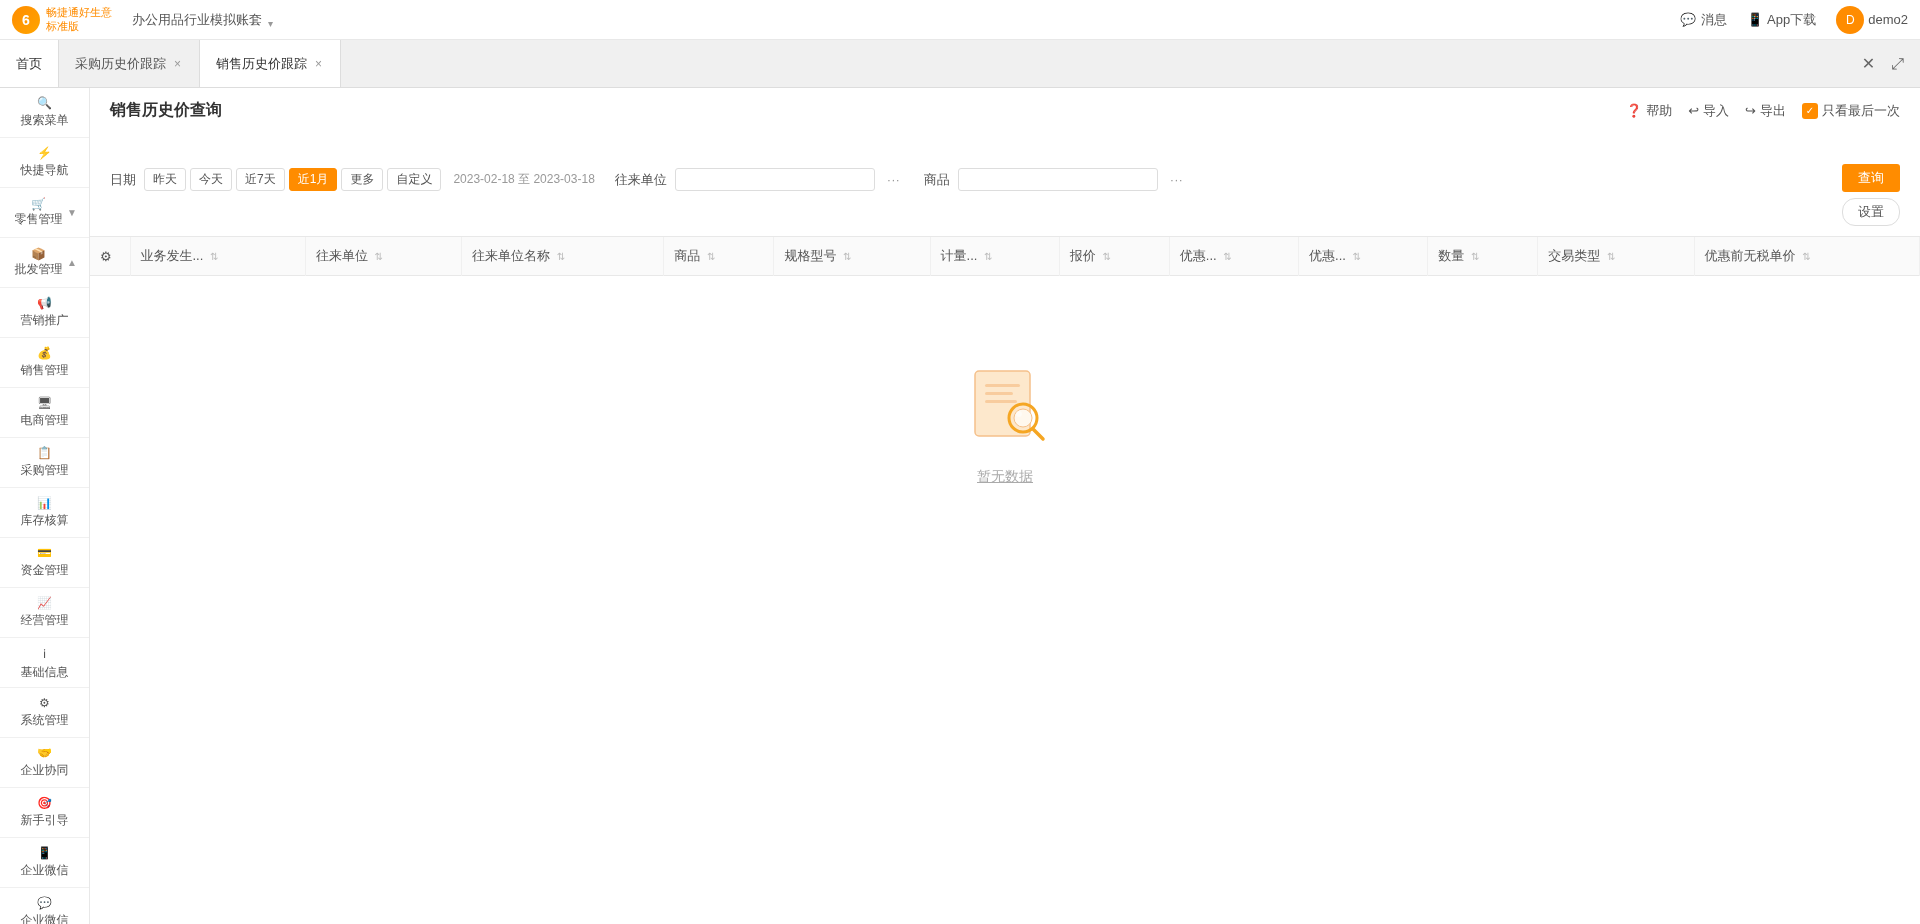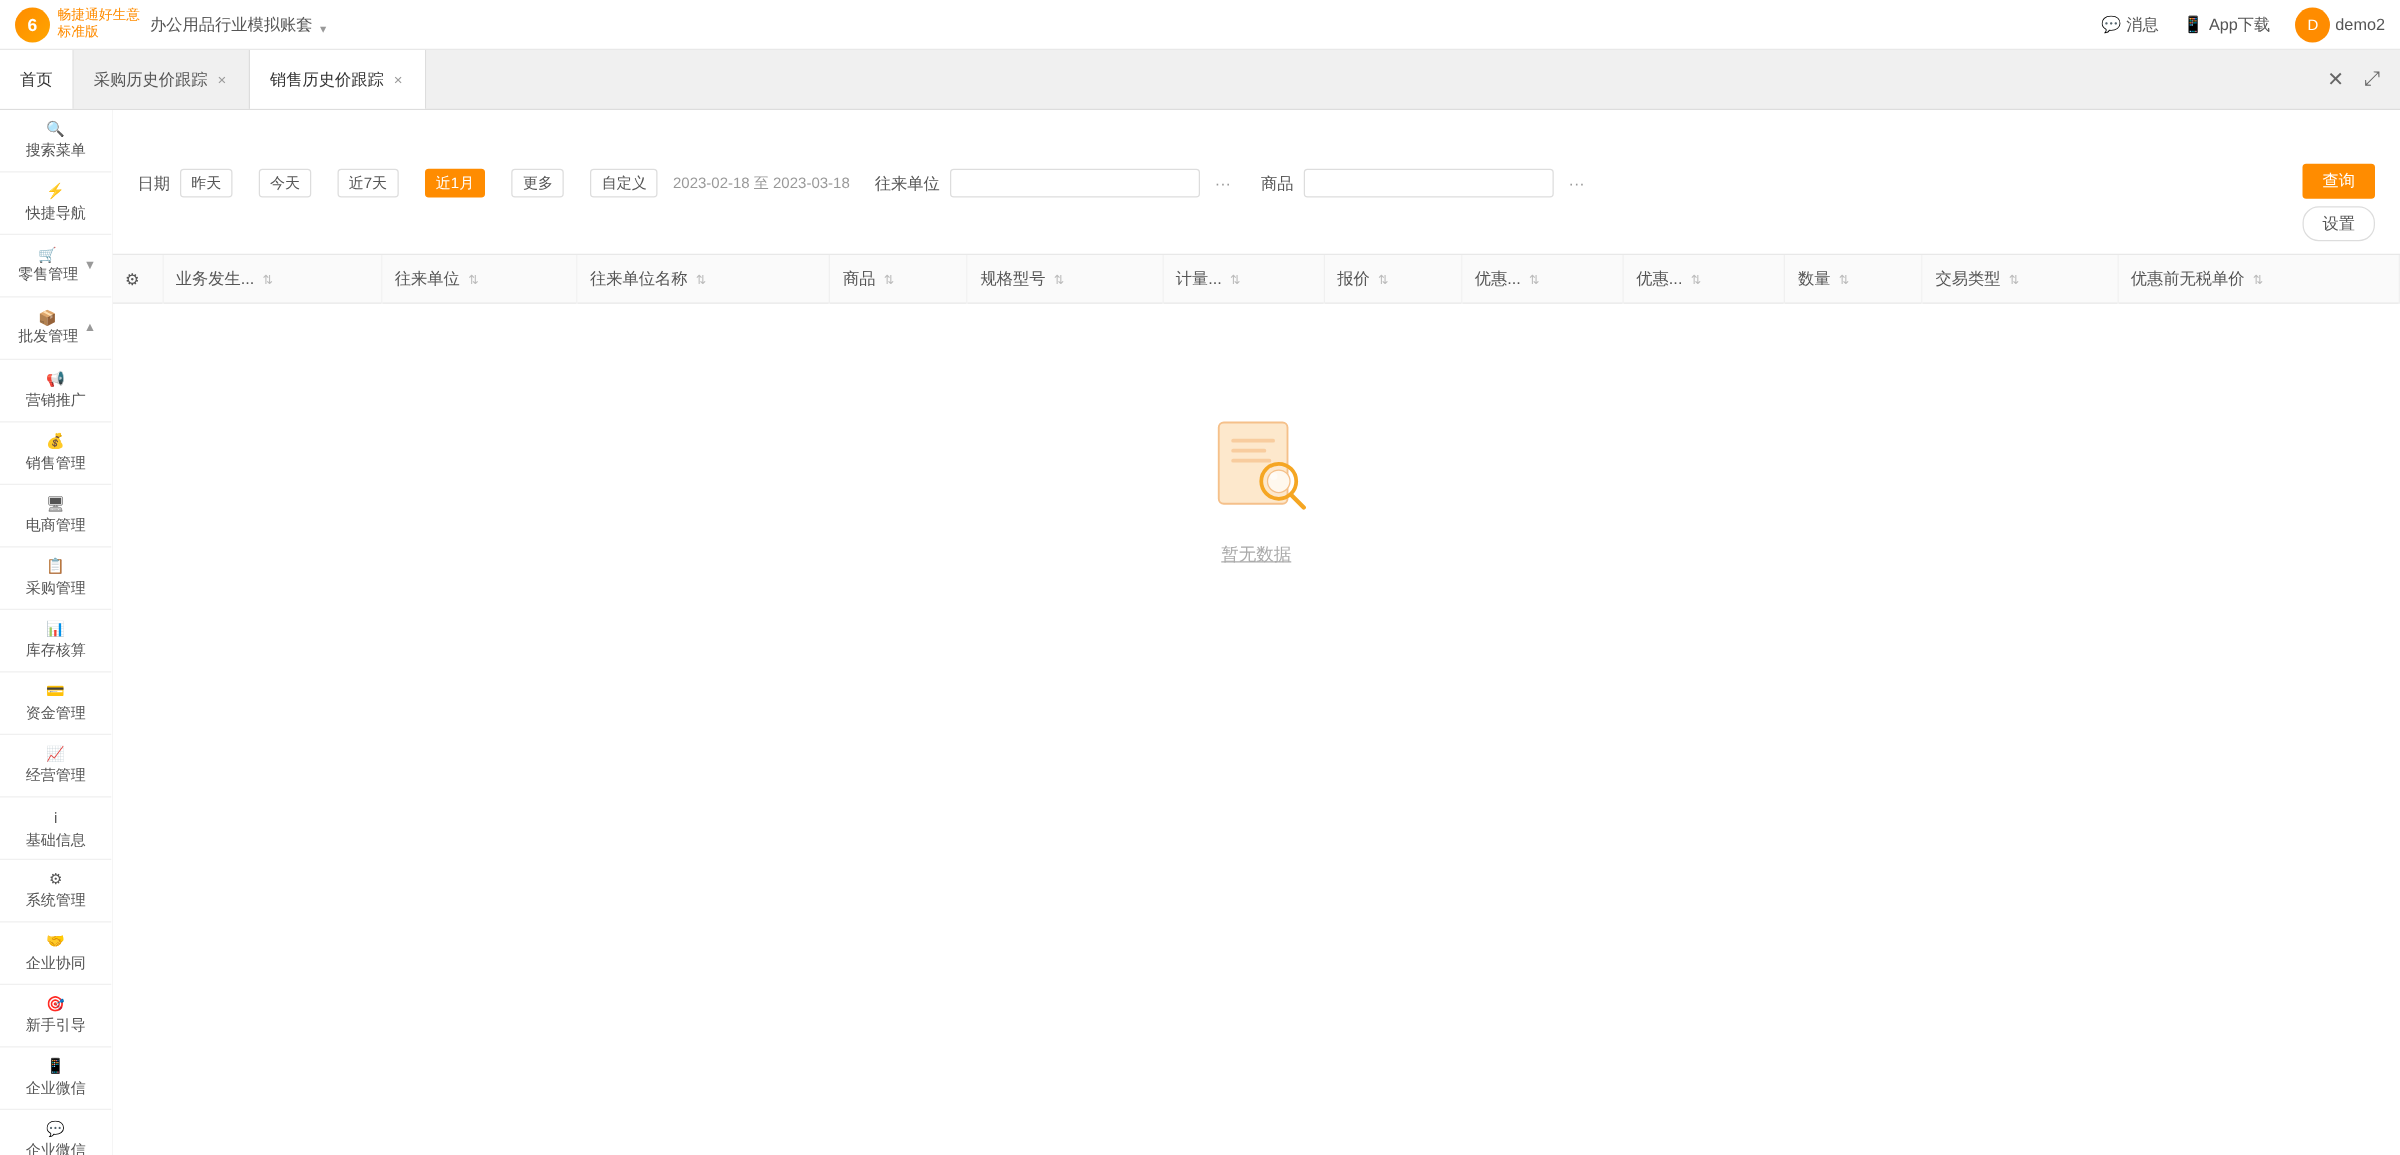--- a/index.html
+++ b/index.html
@@ -40,20 +40,21 @@
     }
     .logo-text {
       font-size: 11px;
       color: #ff8c00;
       line-height: 1.2;
     }
     .app-title-bar {
       display: flex;
       align-items: flex-end;
       gap: 6px;
+      margin-left: 12px;
     }
     .app-title-text {
       font-size: 13px;
       color: #555;
     }
     .dropdown-icon {
       color: #999;
       font-size: 10px;
     }
     .top-header-right {
@@ -255,21 +256,21 @@
       justify-content: flex-end;
     }
     .filter-label {
       font-size: 13px;
       color: #555;
       white-space: nowrap;
     }
     .date-btns {
       display: flex;
       align-items: center;
-      gap: 21px;
+      gap: 4px;
     }
     .date-btn {
       padding: 2px 8px;
       border: 1px solid #ddd;
       border-radius: 3px;
       font-size: 12px;
       cursor: pointer;
       background: #fff;
       color: #555;
     }
@@ -497,20 +498,41 @@
     <div class="sidebar-item">
       <span>💬</span>
       <span>企业微信</span>
     </div>
 
   </div>
 
   <div class="content-area">
 
     <div class="page-header">
+      <div class="page-title-row">
+        <span class="page-title">销售历史价查询</span>
+        <div class="page-actions">
+          <button class="page-action-btn">
+            <span>❓</span>
+            <span>帮助</span>
+          </button>
+          <button class="page-action-btn">
+            <span>↩</span>
+            <span>导入</span>
+          </button>
+          <button class="page-action-btn">
+            <span>↪</span>
+            <span>导出</span>
+          </button>
+          <label class="checkbox-label">
+            <div class="checkbox-checked">✓</div>
+            <span>只看最后一次</span>
+          </label>
+        </div>
+      </div>
 
       <div class="filter-row">
         <div class="filter-group">
           <span class="filter-label">日期</span>
           <div class="date-btns">
             <button class="date-btn">昨天</button>
             <button class="date-btn">今天</button>
             <button class="date-btn">近7天</button>
             <button class="date-btn active">近1月</button>
             <button class="date-btn">更多</button>

